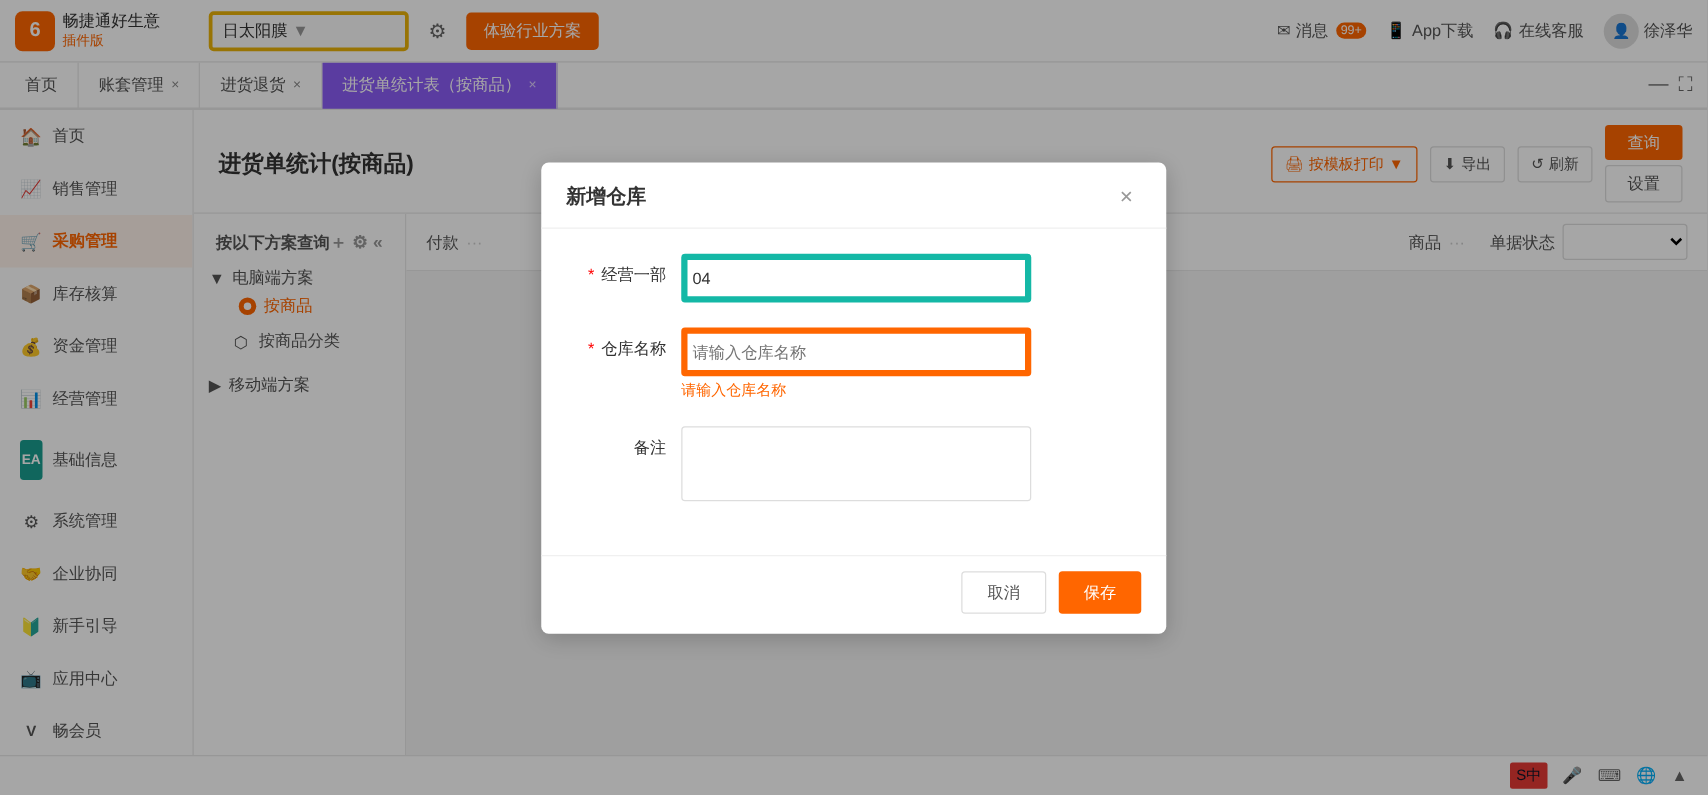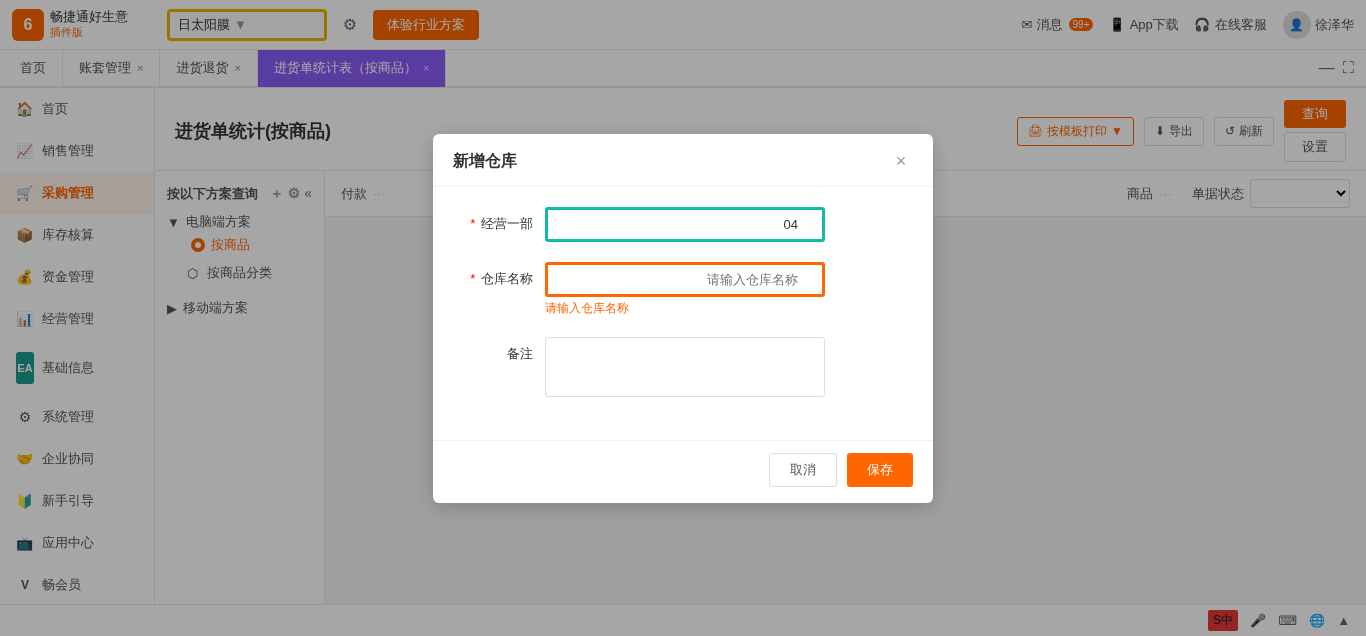--- a/index.html
+++ b/index.html
@@ -173,21 +173,21 @@
 
     
     .scheme-panel {
       width: 170px;
       background: #fff;
       border-right: 1px solid #e8e8e8;
       flex-shrink: 0;
       padding: 10px 0;
     }
     .scheme-header {
-      display: flex; align-items: center; justify-content: space-between;
+      display: flex; align-items: center; justify-content: center;
       padding: 4px 12px;
       font-size: 13px; color: #555; font-weight: bold;
     }
     .scheme-header-actions { display: flex; gap: 4px; }
     .scheme-header-actions span { cursor: pointer; color: #999; font-size: 14px; }
     .scheme-section { padding: 6px 12px; }
     .scheme-section-title {
       display: flex; align-items: center; gap: 6px;
       color: #555; font-size: 13px; cursor: pointer;
     }
@@ -227,24 +227,23 @@
     }
     .form-label {
       width: 70px; text-align: right;
       font-size: 13px; color: #333;
       padding-top: 8px;
       flex-shrink: 0;
     }
     .form-label .required { color: #f00; margin-right: 2px; }
     .form-control-wrap { flex: 1; position: relative; }
     .form-input {
-      width: 100%; border: 3px solid #14b8a6; border-radius: 3px;
-      padding: 7px 24px; font-size: 13px; color: #333;
+      width: 100%; border: 5px solid #14b8a6; border-radius: 3px;
+      padding: 7px 4px; font-size: 13px; color: #333;
       outline: none;
-      text-align: right;
     }
     .form-input.error { border-color: #f60; }
     .error-tip {
       color: #f60; font-size: 12px; margin-top: 3px;
     }
     .form-select-wrap { position: relative; }
     .form-select-input {
       width: 100%; border: 1px solid #ddd; border-radius: 3px;
       padding: 7px 32px 7px 10px; font-size: 13px; color: #999;
       outline: none; background: #fff;

